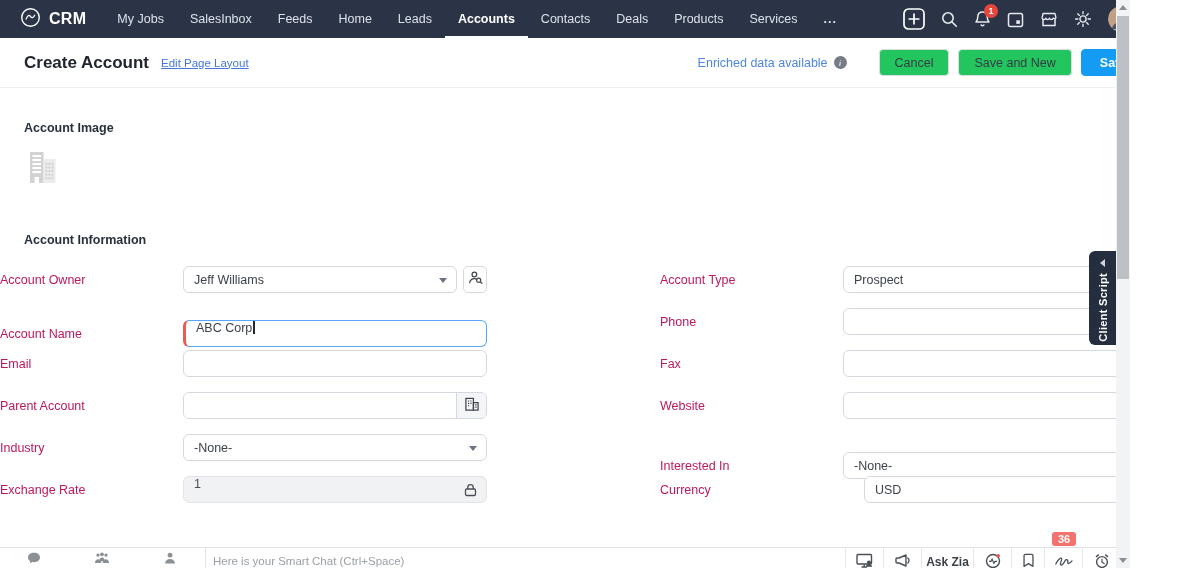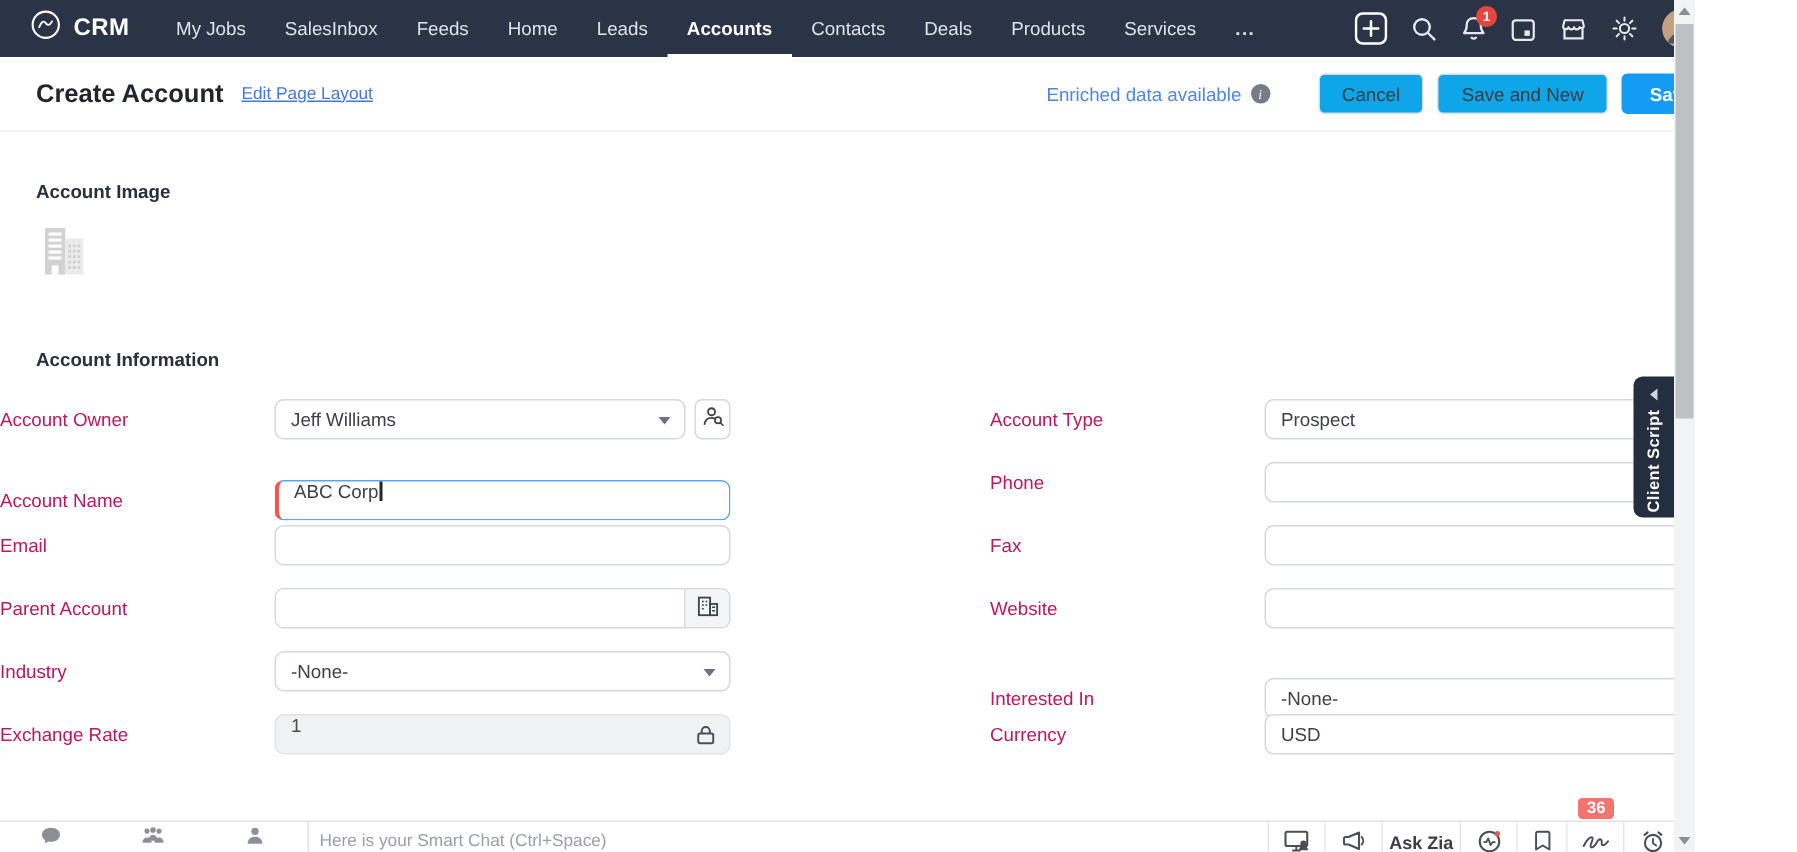--- a/index.html
+++ b/index.html
@@ -20,21 +20,21 @@
   .avatar { width:26px; height:26px; border-radius:50%; overflow:hidden; cursor:pointer; }
   .apps-btn { width:40px; height:38px; background:#dfe2e6; display:flex; align-items:center; justify-content:center; cursor:pointer; }
 
   
   .header { position:absolute; left:0; top:38px; width:1184px; height:50px; background:#fff; border-bottom:1px solid #eef0f2; display:flex; align-items:center; padding:0 36px 0 24px; }
   .page-title { font-size:17px; font-weight:700; color:#21262e; }
   .edit-link { margin-left:12px; font-size:11.5px; color:#4576d9; text-decoration:underline; cursor:pointer; }
   .header-right { margin-left:auto; display:flex; align-items:center; }
   .enriched { display:flex; align-items:center; gap:6px; color:#4e86e0; font-size:12.5px; cursor:pointer; margin-right:32px; }
   .info-dot { width:13px; height:13px; border-radius:50%; background:#767c86; color:#fff; font-size:9px; font-style:italic; font-family:"Liberation Serif",serif; display:flex; align-items:center; justify-content:center; }
-  .btn { height:27px; border-radius:4px; font-size:12.5px; display:inline-flex; align-items:center; cursor:pointer; border:1px solid #d9dde2; background:#0ea5e9; color:#373c44; padding:0 15px; }
+  .btn { height:27px; border-radius:4px; font-size:12.5px; display:inline-flex; align-items:center; cursor:pointer; border:1px solid #d9dde2; background:#22c55e; color:#373c44; padding:0 15px; }
   .btn + .btn { margin-left:9px; }
   .btn.primary { background:#149bf3; border-color:#149bf3; color:#fff; font-weight:600; padding:0 18px; }
 
   
   .content { position:absolute; left:0; top:88px; width:1184px; height:459px; background:#fff; }
   .section-title { position:absolute; left:24px; font-size:12.5px; font-weight:700; color:#28303c; }
   .account-img { position:absolute; left:27px; top:62px; cursor:pointer; }
 
   .frow { position:absolute; display:flex; align-items:center; height:27px; }
   .col-left { left:0; }
@@ -342,21 +342,21 @@
     <div class="frow col-right" style="top:364px;">
       <label class="flabel">Interested In</label>
       <div class="fctl">
         <div class="select">
           <span>-None-</span>
           <span class="chev"></span>
         </div>
       </div>
     </div>
 
-    <div class="frow col-right" style="top:388px;">
+    <div class="frow col-right" style="top:388px;gap:21px;">
       <label class="flabel">Currency</label>
       <div class="fctl">
         <div class="select">
           <span>USD</span>
           <span class="chev"></span>
         </div>
       </div>
     </div>
   </div>
 

